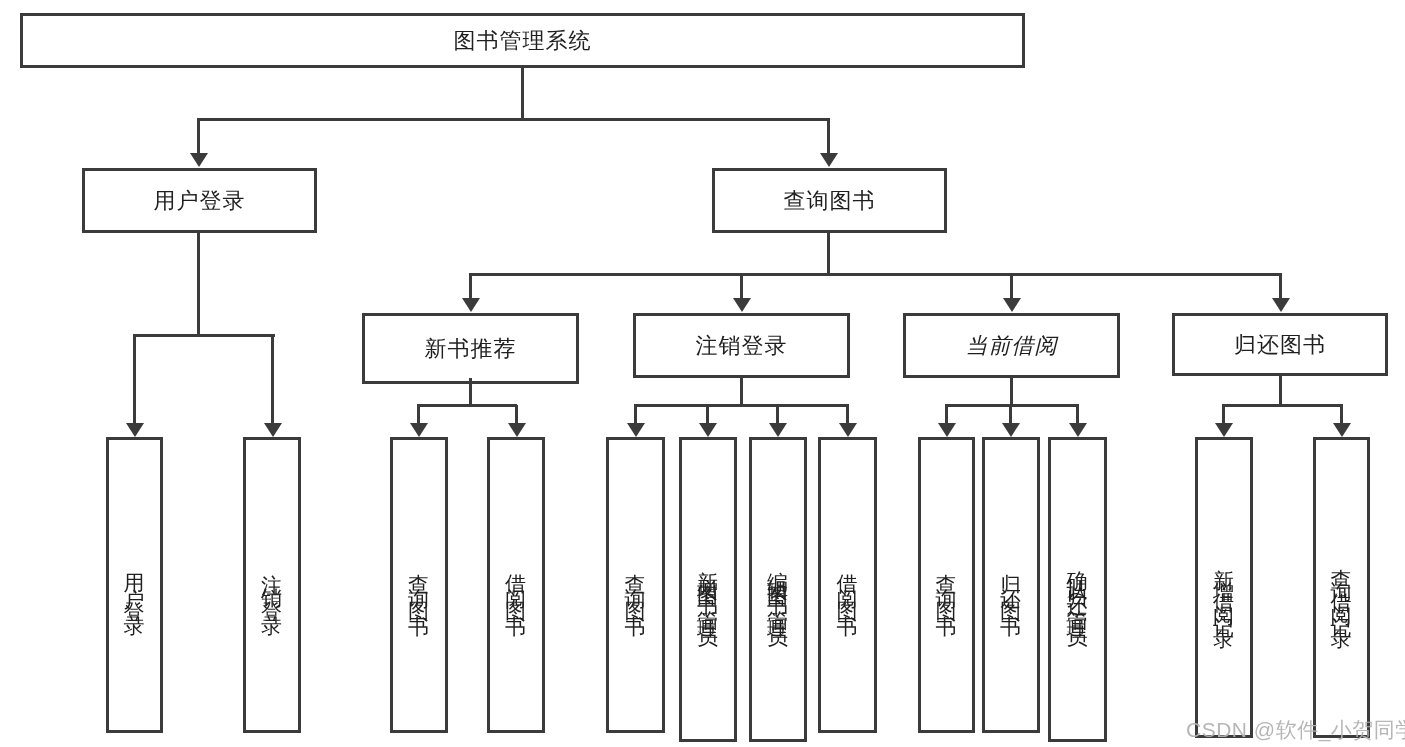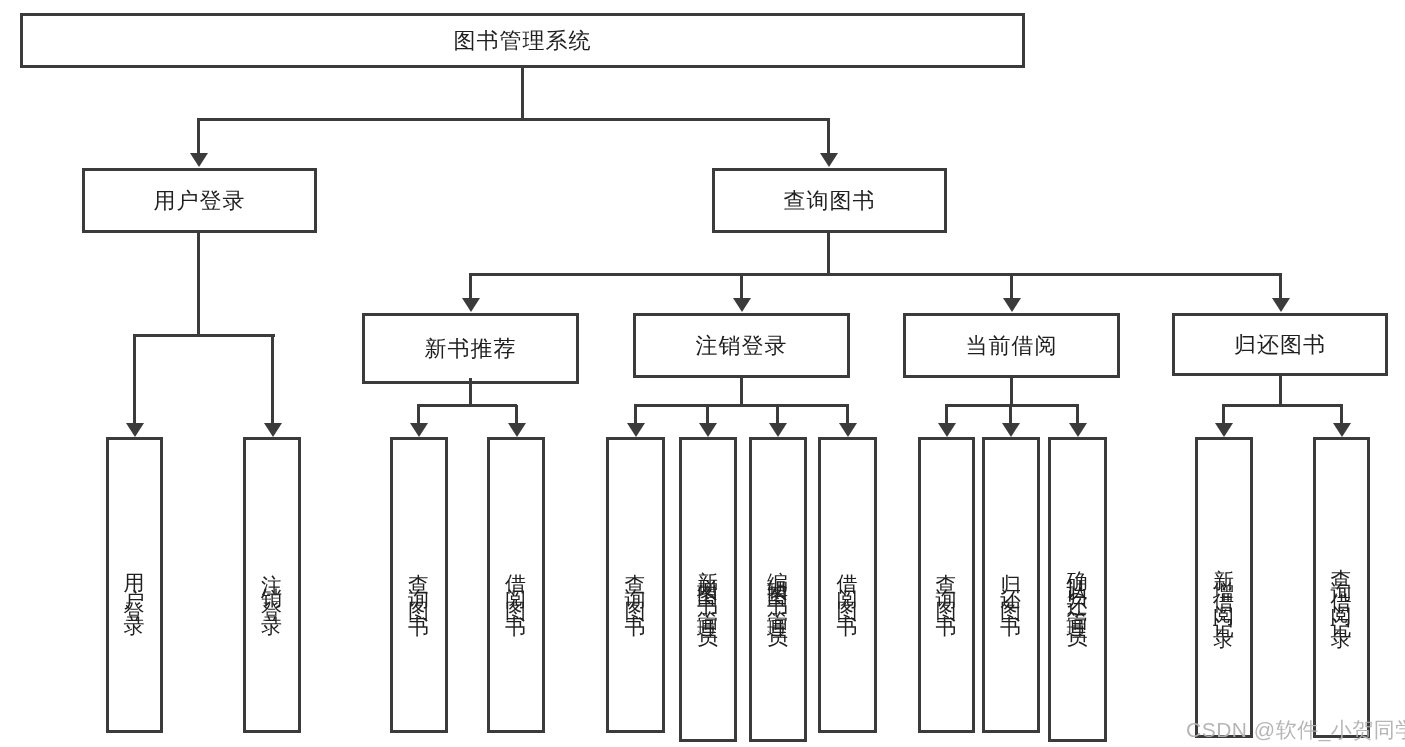--- a/index.html
+++ b/index.html
@@ -65,21 +65,21 @@
   <div class="arr" style="left:740px; top:274px; height:25px;"></div>
   <div class="arr" style="left:1010px; top:274px; height:25px;"></div>
   <div class="arr" style="left:1279px; top:274px; height:25px;"></div>
 
   <div class="box" style="left:362px; top:313px; width:217px; height:71px;">
     <span class="hlabel">新书推荐</span>
   </div>
   <div class="box" style="left:633px; top:313px; width:217px; height:65px;">
     <span class="hlabel">注销登录</span>
   </div>
-  <div class="box" style="left:903px; top:313px; width:217px; height:65px;">
+  <div class="box" style="left:903px; top:313px; width:217px; height:65px;font-style:italic;">
     <span class="hlabel">当前借阅</span>
   </div>
   <div class="box" style="left:1172px; top:313px; width:216px; height:63px;">
     <span class="hlabel">归还图书</span>
   </div>
 
   <div class="line" style="left:469px; top:378px; width:3px; height:28px;"></div>
   <div class="line" style="left:417px; top:404px; width:100px; height:3px;"></div>
   <div class="arr" style="left:417px; top:405px; height:19px;"></div>
   <div class="arr" style="left:515px; top:405px; height:19px;"></div>

